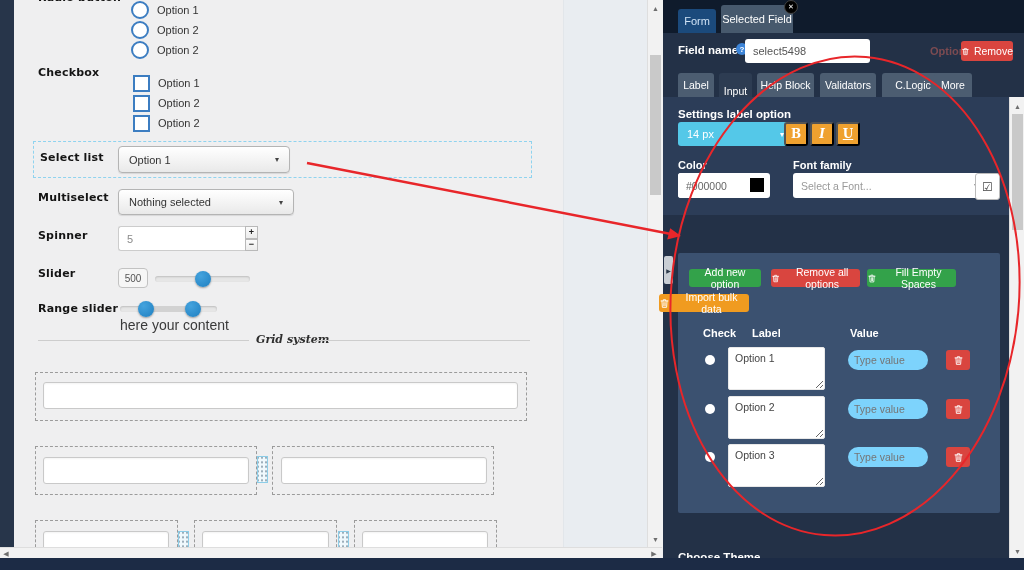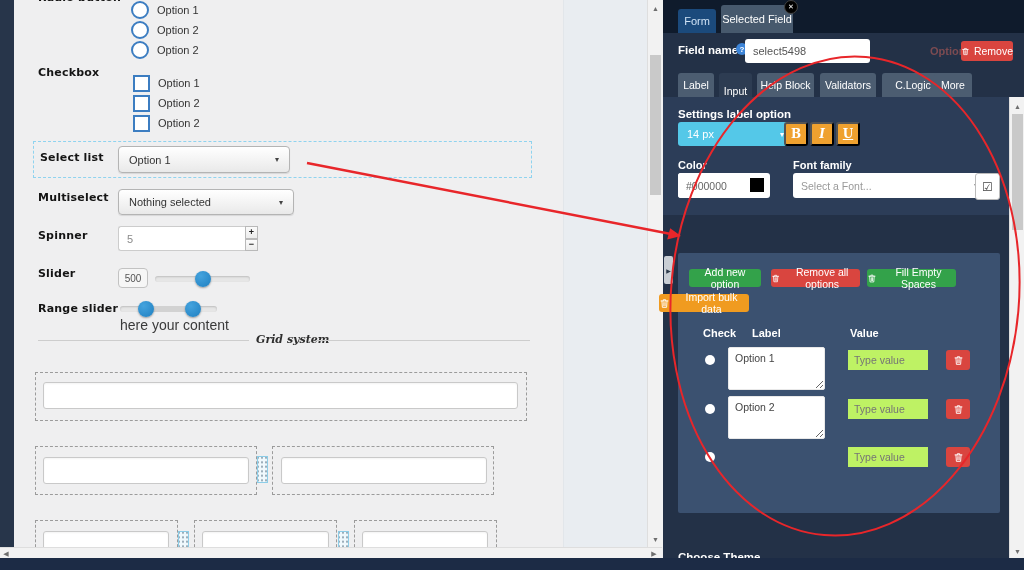--- a/index.html
+++ b/index.html
@@ -81,21 +81,21 @@
   .divider{display:flex;align-items:center;justify-content:center;}
   .divider:before{content:"";position:absolute;left:0;right:0;top:10px;height:2px;
                   background:linear-gradient(90deg,rgba(30,45,68,0),#1c2a40 12%,#46587a 50%,#1c2a40 88%,rgba(30,45,68,0));}
   .oval{position:relative;width:100px;height:20px;border:1px solid #5e7089;border-radius:50%;background:#1f2e47;
         color:#9aa8ba;font-size:10.5px;display:flex;align-items:center;justify-content:center;}
   .opanel{background:#3b5170;border-radius:2px;}
   .th{color:#fff;font-weight:700;font-size:11px;}
   .row-radio{width:10px;height:10px;border-radius:50%;background:#fff;}
   .row-textarea{background:#fff;border:1px solid #e8e8e8;border-radius:2px;font-size:10.5px;color:#444;
                 padding:4px 6px;resize:both;overflow:auto;font-family:"Liberation Sans",sans-serif;box-sizing:border-box;}
-  .row-value{background:#bef264;border:none;border-radius:0;font-size:10.5px;color:#555;padding:0 6px;box-sizing:border-box;}
+  .row-value{background:#7dd3fc;border:none;border-radius:10px;font-size:10.5px;color:#555;padding:0 6px;box-sizing:border-box;}
   .tico{width:11px;height:11px;color:#fff;}
   .bottom-bar{left:0;top:558px;width:1024px;height:12px;background:#1c2b45;z-index:40;}
   .annot{left:0;top:0;width:1024px;height:570px;z-index:50;pointer-events:none;}
 </style>
 </head>
 <body>
 
 <div class="screen">
 
   <div class="abs left-strip"></div>
@@ -315,20 +315,21 @@
   <div class="abs row-radio" style="left:705px;top:404px;"></div>
   <textarea class="abs row-textarea" style="left: 728px; top: 396px; width: 97px; height: 43px;">Option 2</textarea>
   <input class="abs row-value" style="left: 848px; top: 399px; width: 80px; height: 20px;" placeholder="Type value">
   <button class="abs btn btn-red" style="left:946px;top:399px;width:24px;height:20px;">
     <svg class="tico">
         <use href="#icon-trash"></use>
       </svg>
   </button>
 
   <div class="abs row-radio" style="left:705px;top:452px;"></div>
+  <textarea class="abs row-textarea" style="left: 728px; top: 444px; width: 97px; height: 43px;">Option 3</textarea>
   <input class="abs row-value" style="left: 848px; top: 447px; width: 80px; height: 20px;" placeholder="Type value">
   <button class="abs btn btn-red" style="left:946px;top:447px;width:24px;height:20px;">
     <svg class="tico">
         <use href="#icon-trash"></use>
       </svg>
   </button>
 
   <div class="abs rp-label" style="left:678px;top:551px;">Choose Theme</div>
 
   <div class="abs sb sb-v" style="left:1009px;top:97px;width:15px;height:462px;">

